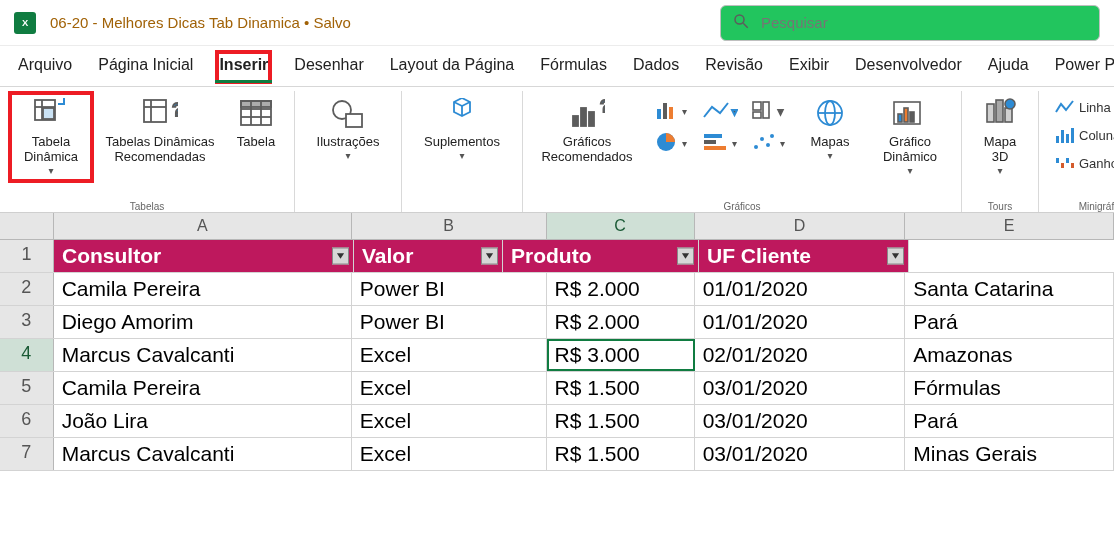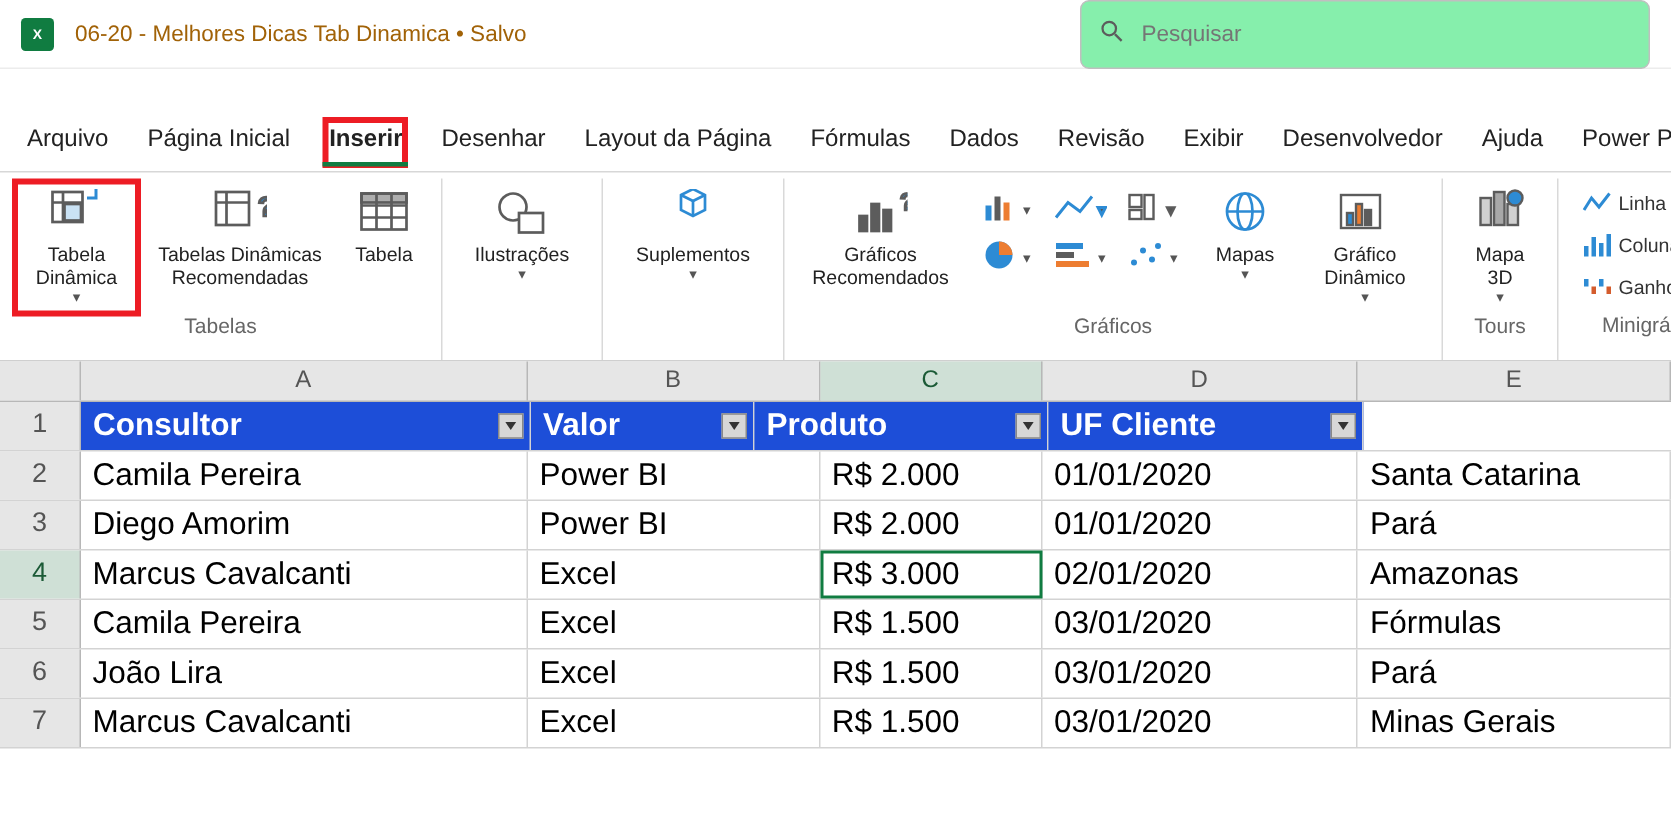--- a/index.html
+++ b/index.html
@@ -26,43 +26,43 @@
       width: 22px; height: 22px;
       background: #107c41;
       border-radius: 3px;
       display: flex; align-items: center; justify-content: center;
     }
     .app-icon svg { width:16px; height:16px; }
     .doc-title { font-size: 15px; color: #a16207; white-space: nowrap; }
 
     .search-wrap { margin-left: auto; position: relative; }
     .search-box {
-      width: 380px; height: 46px;
+      width: 380px; height: 36px;
       border: 1px solid #bfbfbf;
       border-radius: 6px;
       padding: 0 12px 0 40px;
       font-size: 15px;
       color: #555;
-      background: #86efac;
+      background: #22c55e;
     }
     .search-icon { position:absolute; left:12px; top:50%; transform:translateY(-50%); color:#5c5c5c; }
     .search-icon svg { width:18px; height:18px; }
 
     
     .menu-tabs {
       display:flex;
       align-items:flex-end;
       gap: 22px;
       padding: 6px 16px 4px 16px;
       font-size: 16px;
       color:#222;
       border-bottom:1px solid #d7d7d7;
       white-space: nowrap;
     }
-    .menu-tab { padding: 4px 2px 8px 2px; cursor:pointer; position:relative;margin-top:28px; }
+    .menu-tab { padding: 4px 2px 8px 2px; cursor:pointer; position:relative; }
     .menu-tab.active { font-weight:700; }
     .menu-tab.active::after {
       content:""; position:absolute; left:-2px; right:-2px; bottom:-1px; height:3px; background:#107c41;
     }
     .menu-tab.highlighted { outline:4px solid #ed1c24; outline-offset:-2px; }
 
     
     .ribbon {
       display:flex;
       align-items:flex-start;
@@ -76,21 +76,21 @@
       flex-direction:column;
       align-items:center;
       height:100%;
       padding: 2px 10px 0 10px;
       border-right:1px solid #d9d9d9;
       position:relative;
       font-size:12px;
     }
     .group:last-child { border-right:none; }
     .group-buttons { display:flex; align-items:flex-start; gap:10px; }
-    .group-label { margin-top:auto; margin-bottom:16px; color:#666; font-size:14px; }
+    .group-label { margin-top:auto; margin-bottom:0; color:#666; font-size:10px; }
     .vbtn {
       display:flex; flex-direction:column; align-items:center; justify-content:flex-start;
       width: 72px; min-height:88px; padding:4px 2px;
       text-align:center; font-size:13px; line-height:1.15;
       color:#222; cursor:pointer;
     }
     .vbtn .glyph { height:34px; display:flex; align-items:center; justify-content:center; margin-bottom:4px; }
     .vbtn .glyph svg { width:36px; height:32px; }
     .chev { font-size:10px; color:#555; }
     .vbtn.highlight { outline:4px solid #ed1c24; outline-offset:-2px; }
@@ -121,21 +121,21 @@
     .grid { display:flex; flex-direction:column; font-size:21px; }
     .grid-row { display:flex; border-bottom:1px solid #d3d3d3; }
     .row-head {
       width:54px; text-align:center; background:#e6e6e6; border-right:1px solid #b7b7b7;
       padding:4px 0; color:#555; font-size:18px;
     }
     .row-head.active { background:#cfe0d6; color:#1b5a36; }
     .cell { padding:4px 8px; border-right:1px solid #d3d3d3; white-space:nowrap; overflow:hidden; }
 
     .th-row .cell {
-      background:#1d4ed8; color:#fff; font-weight:700; position:relative; padding-right:36px;
+      background:#be185d; color:#fff; font-weight:700; position:relative; padding-right:36px;
     }
     .th-row .filter-btn {
       position:absolute; right:4px; top:50%; transform:translateY(-50%);
       width:17px; height:17px; background:#d7d7d7; border:1px solid #888; display:flex; align-items:center; justify-content:center;
     }
     .th-row .filter-btn svg { width:9px; height:9px; }
 
     .w-a { width:300px; }
     .w-b { width:196px; }
     .w-c { width:149px; }

